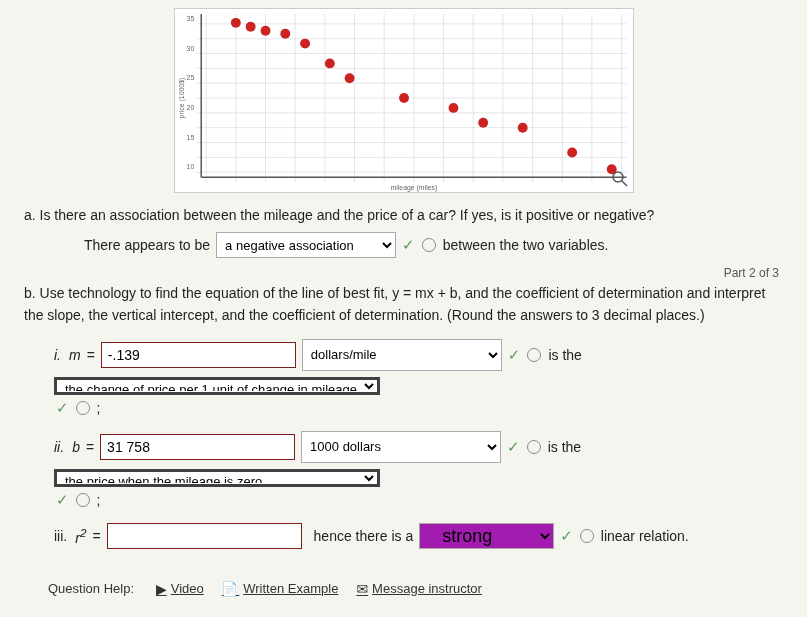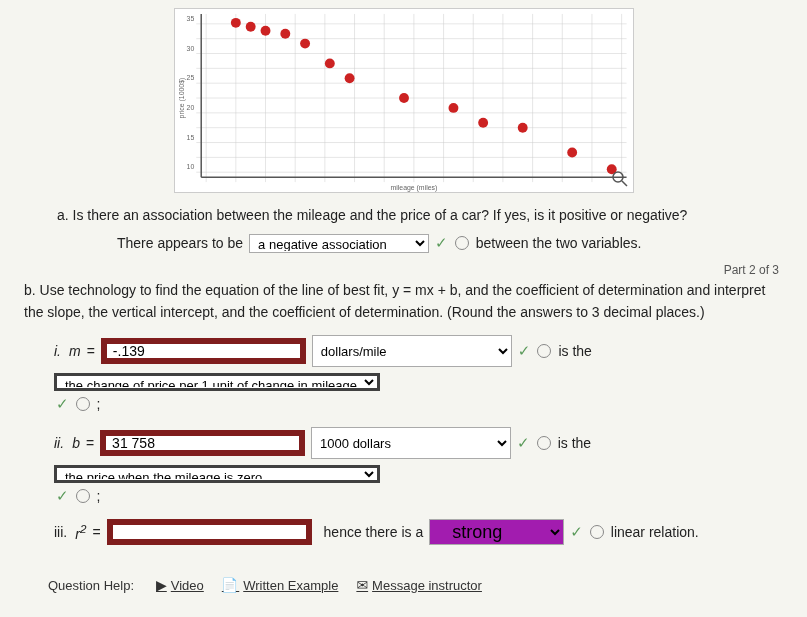--- a/index.html
+++ b/index.html
@@ -61,21 +61,20 @@
       color: #555;
       margin-bottom: 2px;
       padding-right: 4px;
     }
 
     
     .question-a {
       font-size: 14px;
       margin-bottom: 8px;
       line-height: 1.5;
-      margin-left: 33px;
     }
 
     .question-a .answer-row {
       display: flex;
       align-items: center;
       gap: 6px;
       margin-top: 6px;
       padding-left: 60px;
     }
 
@@ -105,21 +104,21 @@
 
     .semicolon-row {
       display: flex;
       align-items: center;
       gap: 6px;
       padding-left: 2px;
     }
 
     
     .input-box {
-      border: 6px solid #7f1d1d;
+      border: 1px solid #7f1d1d;
       background: #fff;
       padding: 2px 6px;
       font-size: 14px;
       height: 26px;
       min-width: 80px;
     }
 
     .input-box-wide {
       min-width: 120px;
     }
@@ -209,21 +208,21 @@
       font-size: 18px;
       height: 26px;
       border: 1px solid #aaa;
       background: #a21caf;
       padding: 1px 18px;
     }
 
     .assoc-select {
       min-width: 180px;
       font-size: 13px;
-      height: 19px;
+      height: 26px;
       border: 1px solid #aaa;
       background: #fff;
       padding: 1px 4px;
     }
   </style>
 </head>
 <body>
 
 <div class="page-container">
 

